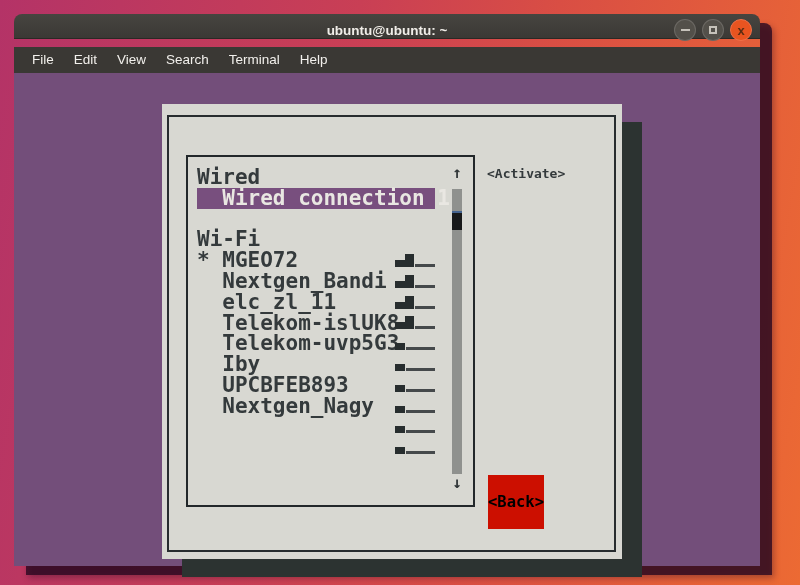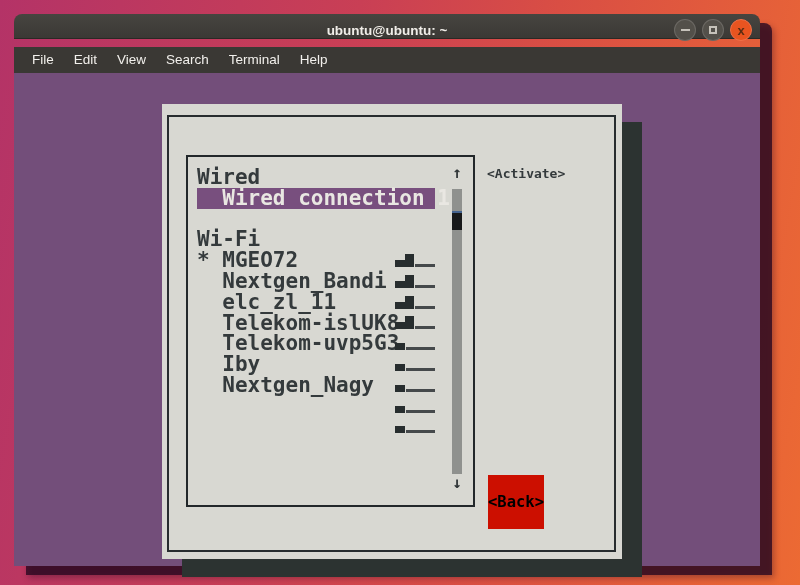--- a/index.html
+++ b/index.html
@@ -99,20 +99,21 @@
               <div class="row">Wired</div>
               <div class="row sel"><span>  Wired connection 1</span></div>
               <div class="row spacer"></div>
               <div class="row">Wi-Fi</div>
               <div class="row"><span>* MGEO72</span><span class="sig s2"><span class="b1"></span><span class="b2"></span><span class="ln"></span></span></div>
               <div class="row"><span>  Nextgen_Bandi</span><span class="sig s2"><span class="b1"></span><span class="b2"></span><span class="ln"></span></span></div>
               <div class="row"><span>  elc_zl_11</span><span class="sig s2"><span class="b1"></span><span class="b2"></span><span class="ln"></span></span></div>
               <div class="row"><span>  Telekom-islUK8</span><span class="sig s2"><span class="b1"></span><span class="b2"></span><span class="ln"></span></span></div>
               <div class="row"><span>  Telekom-uvp5G3</span><span class="sig s1"><span class="b1"></span><span class="ln"></span></span></div>
               <div class="row"><span>  Iby</span><span class="sig s1"><span class="b1"></span><span class="ln"></span></span></div>
+              <div class="row"><span>  UPCBFEB893</span><span class="sig s1"><span class="b1"></span><span class="ln"></span></span></div>
               <div class="row"><span>  Nextgen_Nagy</span><span class="sig s1"><span class="b1"></span><span class="ln"></span></span></div>
               <div class="row"><span class="sig s1"><span class="b1"></span><span class="ln"></span></span></div>
               <div class="row"><span class="sig s1"><span class="b1"></span><span class="ln"></span></span></div>
             </div>
           <div class="scrollcol">
             <div class="arrow up">↑</div>
             <div class="track">
               <div class="thumb"></div>
             </div>
             <div class="arrow down">↓</div>

